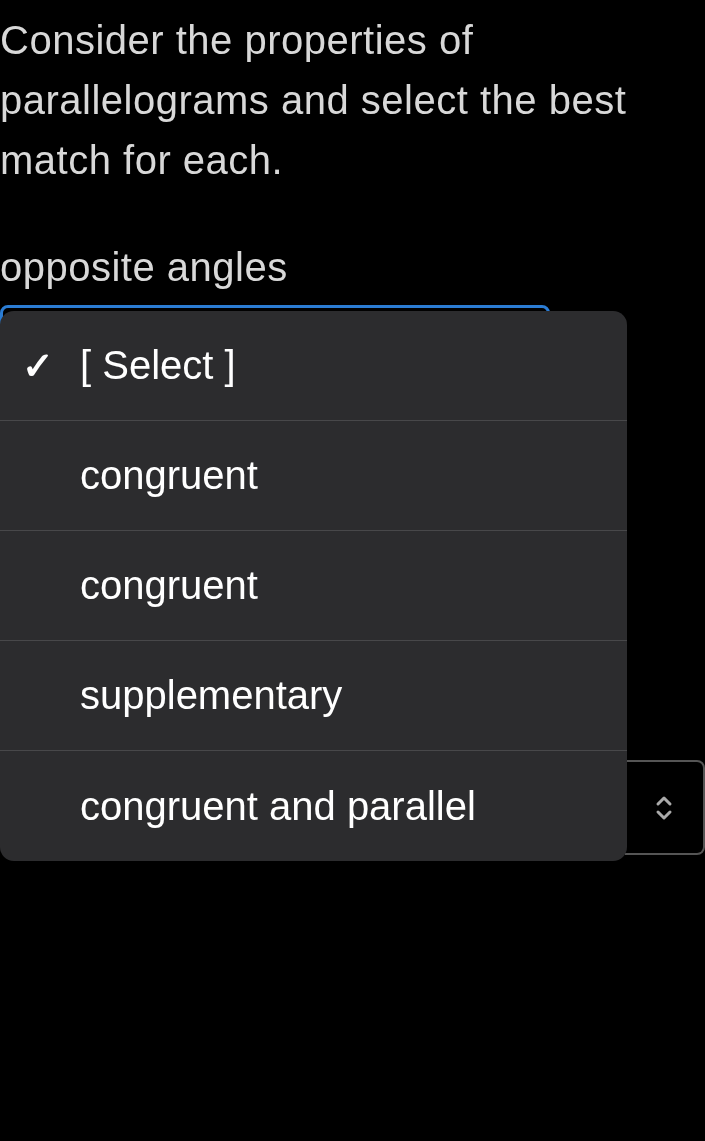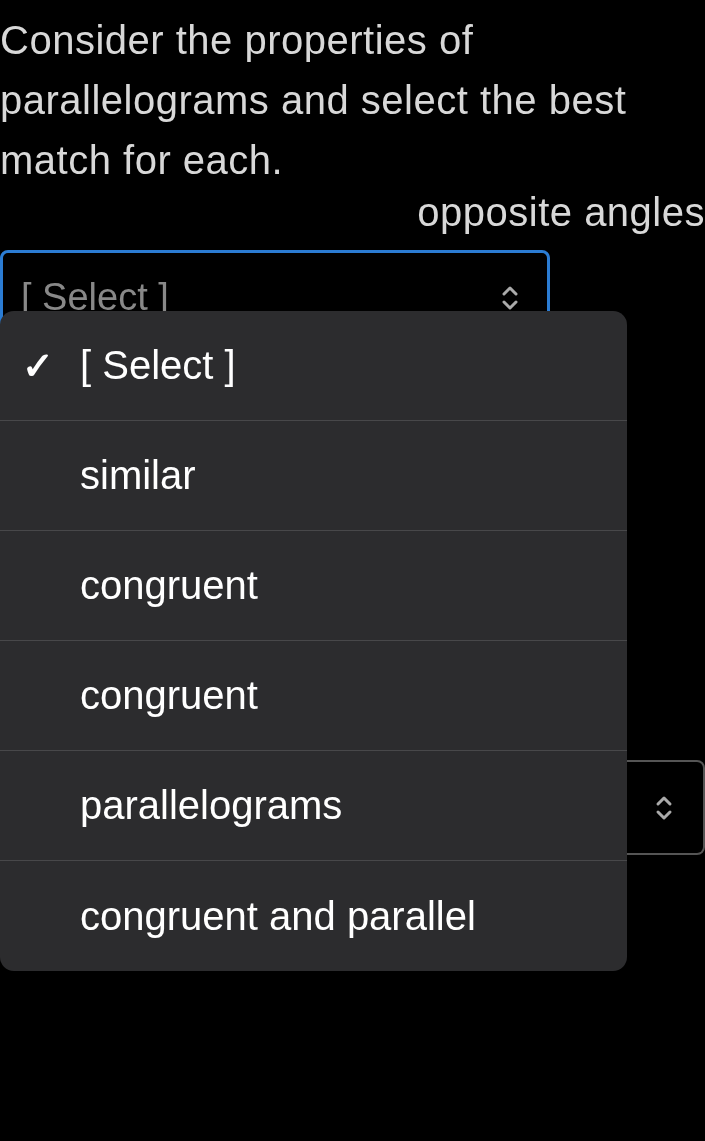--- a/index.html
+++ b/index.html
@@ -23,22 +23,22 @@
       font-weight: 300;
       line-height: 1.5;
       padding: 10px 12px 0 0;
       letter-spacing: 0.5px;
     }
     
     .field-label {
       color: #d8d8d8;
       font-size: 40px;
       font-weight: 300;
+      margin-top: 55px;
       letter-spacing: 0.5px;
-      text-align: right;
     }
     
     .select-box {
       margin-top: 15px;
       border: 3px solid #2b7cd3;
       border-radius: 8px;
       background-color: #000000;
       height: 95px;
       width: 550px;
       display: flex;
@@ -145,27 +145,24 @@
     </svg>
   </span>
 </div>
 
 <div class="dropdown-menu">
   <div class="dropdown-option">
     <span class="checkmark">✓</span>
     <span>[ Select ]</span>
   </div>
   <div class="dropdown-option">
-    <span>similar</span>
-  </div>
-  <div class="dropdown-option">
     <span>congruent</span>
   </div>
   <div class="dropdown-option">
     <span>congruent</span>
   </div>
   <div class="dropdown-option">
-    <span>parallelograms</span>
+    <span>supplementary</span>
   </div>
   <div class="dropdown-option">
     <span>congruent and parallel</span>
   </div>
 </div>
 
 </body></html>

